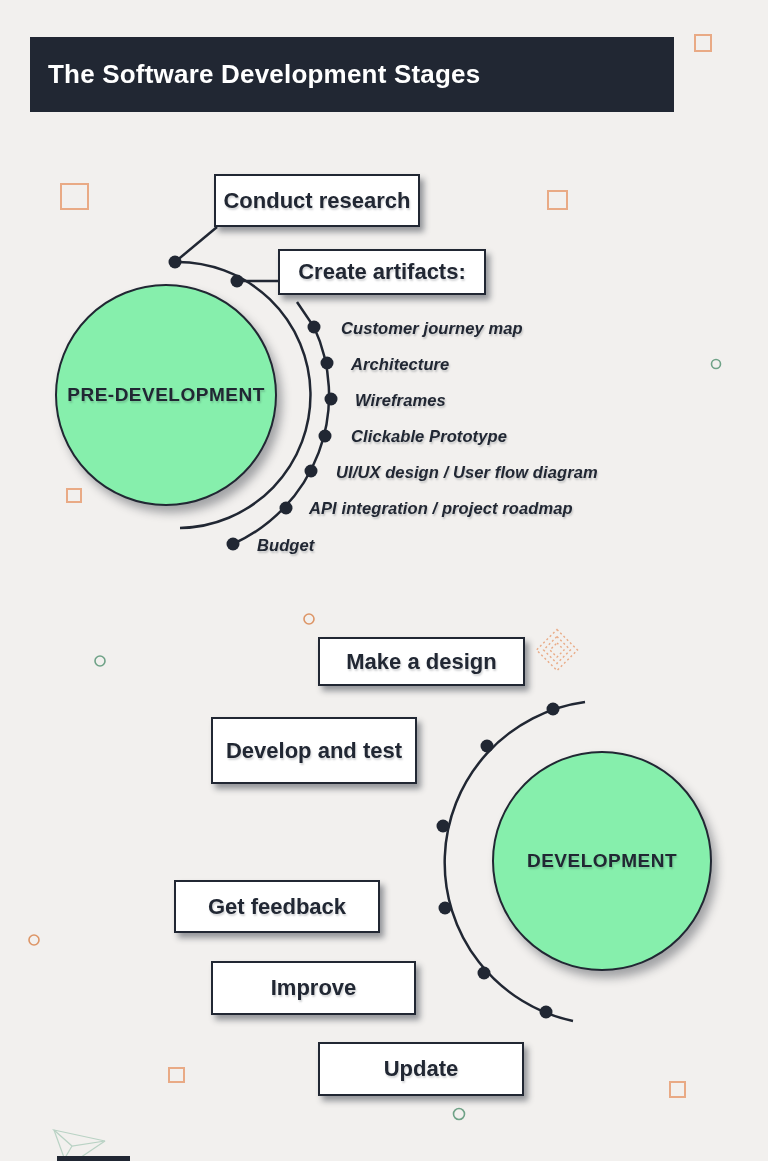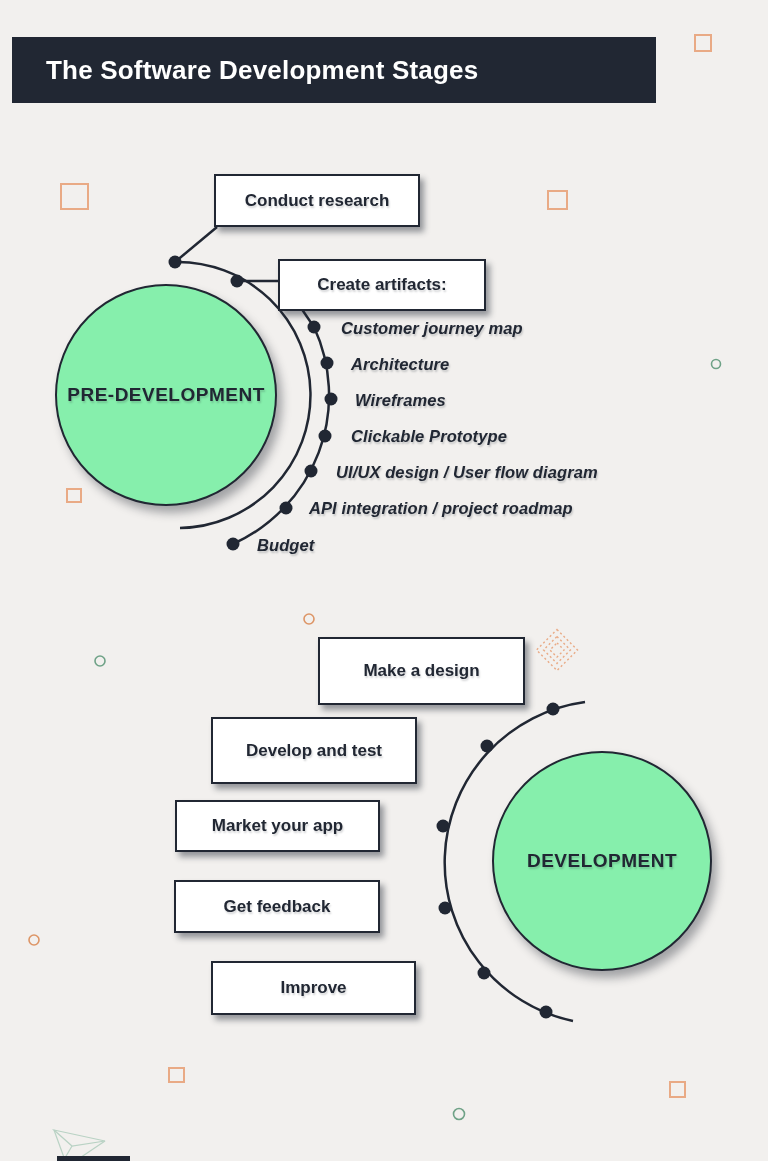--- a/index.html
+++ b/index.html
@@ -14,25 +14,25 @@
     margin:0 auto;
     background:var(--background,#f2f0ee);
     overflow:hidden;
     color:var(--ink,#212733);
   }
   .layer{position:absolute;left:0;top:0;}
 
   
   .title-bar{
     position:absolute;
-    left:12px;top:37px;
-    width:644px;height:66px;
+    left:30px;top:37px;
+    width:644px;height:75px;
     background:var(--ink,#212733);
     display:flex;align-items:center;
-    padding-left:34px;box-sizing:border-box;
+    padding-left:18px;box-sizing:border-box;
   }
   .title-bar .title{
     color:#ffffff;
     font-size:26px;
     font-weight:bold;
     letter-spacing:0.2px;
   }
 
   
   .hub{
@@ -54,21 +54,21 @@
   .hub.dev{left:492px;top:751px;width:220px;height:220px;}
 
   
   .callout{
     position:absolute;
     background:#ffffff;
     border:2.5px solid var(--ink,#212733);
     box-shadow:4px 5px 6px rgba(33,39,51,0.45);
     display:flex;align-items:center;justify-content:center;
     box-sizing:border-box;
-    font-size:17px;
+    font-size:22px;
     font-weight:bold;
     text-shadow:1px 2px 2px rgba(33,39,51,0.2);
   }
 
   
   .arc-item{
     position:absolute;
     height:22px;line-height:22px;
     font-size:16.5px;
     font-weight:bold;
@@ -155,33 +155,33 @@
 
   <div class="title-bar">
     <span class="title">The Software Development Stages</span>
   </div>
 
   <div class="hub pre">
     <span class="hub-label">PRE-DEVELOPMENT</span>
   </div>
 
   <div class="callout" style="left:214px;top:174px;width:206px;height:53px">Conduct research</div>
-  <div class="callout" style="left:278px;top:259px;width:208px;height:52px">Create artifacts:</div>
+  <div class="callout" style="left:278px;top:249px;width:208px;height:46px">Create artifacts:</div>
 
   <div class="arc-item" style="left:341px;top:317px">Customer journey map</div>
   <div class="arc-item" style="left:351px;top:353px">Architecture</div>
   <div class="arc-item" style="left:355px;top:389px">Wireframes</div>
   <div class="arc-item" style="left:351px;top:425px">Clickable Prototype</div>
   <div class="arc-item" style="left:336px;top:461px">UI/UX design / User flow diagram</div>
   <div class="arc-item" style="left:309px;top:497px">API integration / project roadmap</div>
   <div class="arc-item" style="left:257px;top:534px">Budget</div>
 
   <div class="hub dev">
     <span class="hub-label">DEVELOPMENT</span>
   </div>
 
-  <div class="callout" style="left:318px;top:637px;width:207px;height:68px">Make a design</div>
+  <div class="callout" style="left:318px;top:637px;width:207px;height:49px">Make a design</div>
   <div class="callout" style="left:211px;top:717px;width:206px;height:67px">Develop and test</div>
-  <div class="callout" style="left:175px;top:800px;width:205px;height:52px">Market your app</div>
   <div class="callout" style="left:174px;top:880px;width:206px;height:53px">Get feedback</div>
   <div class="callout" style="left:211px;top:961px;width:205px;height:54px">Improve</div>
+  <div class="callout" style="left:318px;top:1042px;width:206px;height:54px">Update</div>
 
 </div>
 
 </body></html>

